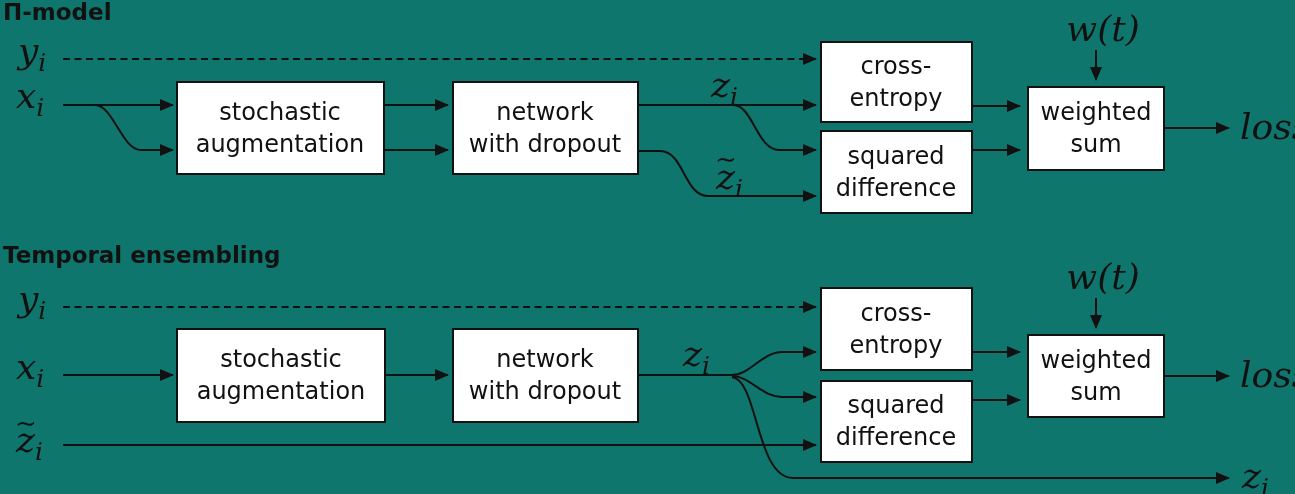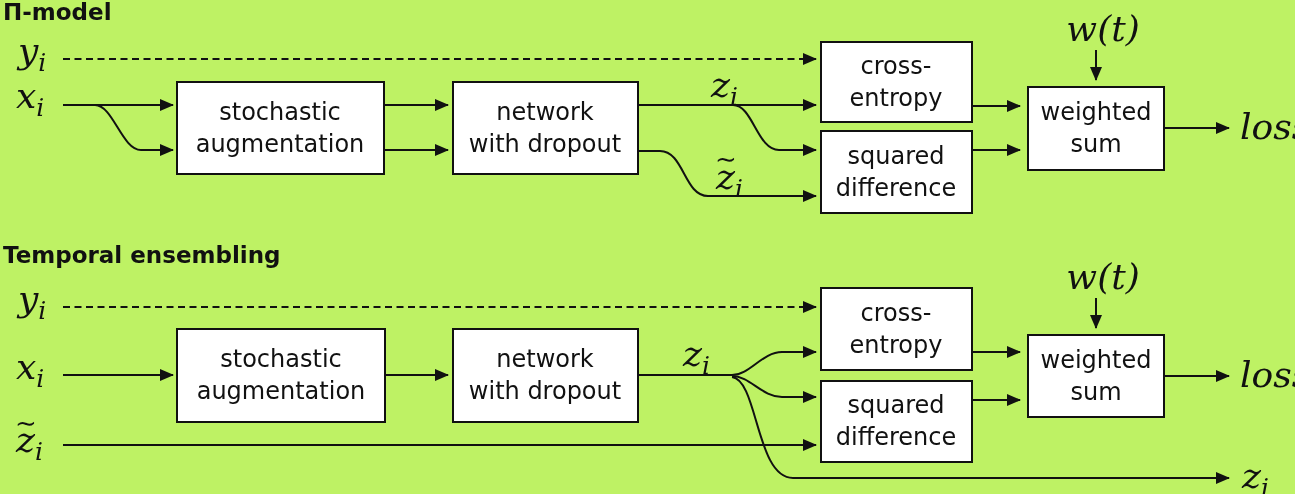--- a/index.html
+++ b/index.html
@@ -1,16 +1,16 @@
 <!DOCTYPE html>
 <html><head>
 <meta charset="utf-8">
 <style>
   html,body{margin:0;padding:0;background:#ffffff;}
-  .stage{position:relative;width:1295px;height:494px;background:#bef264;overflow:hidden;}
+  .stage{position:relative;width:1295px;height:494px;background:#0f766e;overflow:hidden;}
   svg{display:block;}
   svg text{fill:#111111;}
   .t{font:bold 23px "DejaVu Sans",sans-serif;}
   .bx{font:24px "DejaVu Sans",sans-serif;text-anchor:middle;}
   .m{font:italic 36px "DejaVu Serif",serif;}
   .ms{font:italic 25px "DejaVu Serif",serif;}
   .mt{font:italic 26px "DejaVu Serif",serif;text-anchor:middle;}
   .box{fill:#ffffff;stroke:#111111;stroke-width:2px;}
   .ln{fill:none;stroke:#111111;stroke-width:2px;}
   .dsh{stroke-dasharray:7 4.5;}

